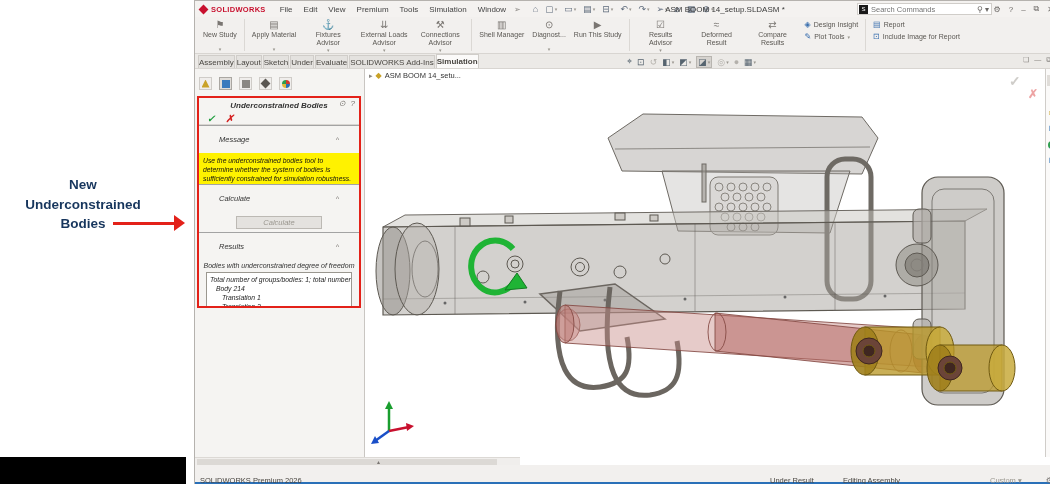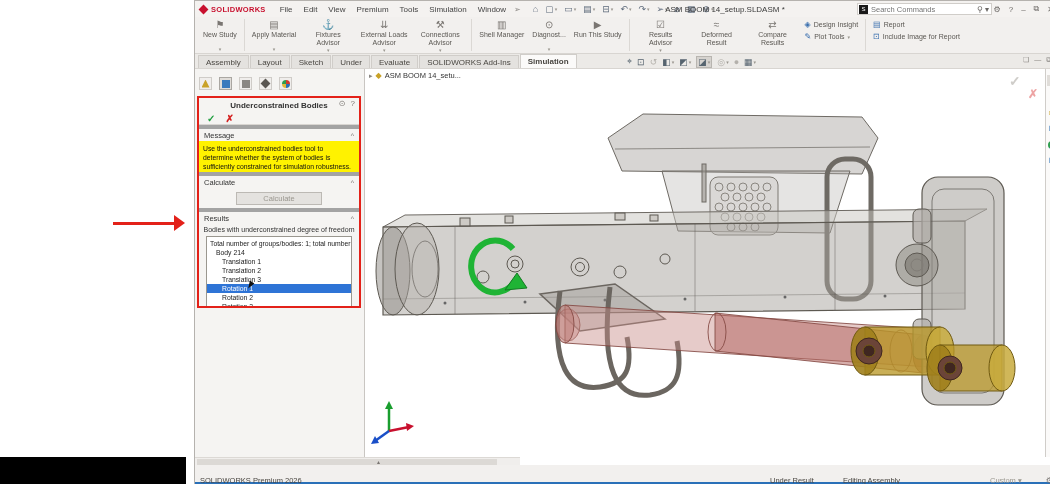--- a/index.html
+++ b/index.html
@@ -34,44 +34,44 @@
   .rb-btn { display:flex; flex-direction:column; align-items:center; justify-content:flex-start; padding:2px 4px 0; max-width:56px; text-align:center; }
   .rb-ico { font-size:10px; color:#7a7672; line-height:11px; }
   .rb-lab { font-size:7px; line-height:1.15; color:#5a5752; margin-top:1px; }
   .rb-car { font-size:5px; color:#9a978f; margin-top:auto; margin-bottom:1px; }
   .rb-sep { width:1px; background:#dbd8d4; margin:2px 3px; }
   .rb-stack { display:flex; flex-direction:column; justify-content:flex-start; padding:3px 4px; gap:3px; }
   .rb-srow { display:flex; align-items:center; gap:3px; font-size:7px; color:#5a5752; }
   .rb-sico { font-size:8px; color:#3a6fae; }
   
   #tabrow { left:0; top:53px; width:863px; height:15px; background:#eceae7; border-bottom:1px solid #d8d5d1; display:flex; align-items:flex-end; padding-left:3px; }
-  .cmdtab { font-size:8px; color:#4a4742; padding:2px 7px 1px; border:1px solid #d0cdc9; border-bottom:none; background:#e4e2df; margin-right:1px; height:13px; }
+  .cmdtab { font-size:8px; color:#4a4742; padding:2px 0 1px; border:1px solid #d0cdc9; border-bottom:none; background:#e4e2df; margin-right:1px; height:13px; }
   .cmdtab.active { background:#fbfaf9; font-weight:bold; height:14px; }
   
   #hud { left:432px; top:54px; height:13px; display:flex; align-items:center; gap:5px; font-size:9px; color:#56646f; }
   .hud-i { display:flex; align-items:center; gap:1px; }
   .hud-i.pressed { background:#d6d3cf; border:1px solid #b8b5b0; padding:0 1px; }
   .hud-i.dim { color:#b4b1ac; }
   .hud-car { font-size:5px; color:#9a978f; }
   #doc-controls { left:828px; top:55px; display:flex; gap:5px; font-size:7px; color:#8a8783; }
   
   #main { left:0; top:68px; width:863px; height:388px; background:#fff; }
   #panel-col { left:0; top:0; width:170px; height:388px; background:#f5f4f2; border-right:1px solid #c9c6c2; }
   #fm-tabs { left:4px; top:8px; display:flex; gap:7px; }
   .fm-ic { width:13px; height:13px; border:1px solid #cfccc8; display:flex; align-items:center; justify-content:center; background:#f0eeec; }
   .fm-ic.sel { background:#e0ddd9; border-color:#aaa7a2; }
   .fm-g { width:8px; height:8px; }
-  #pm-box { left:2px; top:27px; width:164px; height:212px; border:2px solid #e32119; background:#f5f4f2; overflow:hidden; }
+  #pm-box { left:2px; top:27px; width:164px; height:212px; border:2px solid #e32119; background:#f5f4f2; overflow:hidden;font-style:italic; }
   #pm-title-row { height:14px; position:relative; display:flex; align-items:center; justify-content:center; }
   #pm-title { font-size:8px; font-weight:bold; color:#333; }
   #pm-title-icons { position:absolute; right:4px; top:1px; font-size:8px; color:#7a7672; display:flex; gap:5px; }
   #pm-ok-row { height:13px; display:flex; align-items:center; gap:10px; padding-left:8px; border-bottom:1px solid #d8d5d1; }
   #pm-ok { color:#1e9e3e; font-size:10px; font-weight:bold; }
   #pm-cancel { color:#d42020; font-size:10px; font-weight:bold; }
-  .pm-sec { height:16px; display:flex; align-items:center; font-size:7.5px; color:#333; padding:0 5px; border-top:4px solid #a3a3a3; }
+  .pm-sec { height:28px; display:flex; align-items:center; font-size:7.5px; color:#333; padding:0 20px; border-top:1px solid #a3a3a3; }
   .pm-sec .chev { margin-left:auto; color:#7a7672; font-size:7px; }
   #pm-msg { background:#fff200; font-size:6.8px; line-height:1.35; color:#111; padding:3px 4px; height:31px; }
   #pm-calc-area { height:20px; display:flex; align-items:center; justify-content:center; }
   #calc-btn { width:86px; height:13px; background:#e4e2df; border:1px solid #bcb9b4; color:#9a978f; font-size:7.5px; display:flex; align-items:center; justify-content:center; }
   #pm-res-label { font-size:7px; color:#333; text-align:center; height:11px; line-height:11px; }
   #listbox { margin:1px 7px; height:76px; background:#fff; border:1px solid #9a978f; font-size:6.8px; color:#222; padding-top:2px; overflow:hidden; position:relative; }
   .lb-row { height:9px; line-height:9px; padding-left:3px; white-space:nowrap; }
   .lb-row.i1 { padding-left:9px; }
   .lb-row.i2 { padding-left:15px; }
   .lb-row.sel { background:#2e74d6; color:#fff; }
@@ -103,20 +103,23 @@
   #status-left { position:absolute; left:5px; top:0; line-height:8px; }
   #status-ud { position:absolute; left:575px; top:0; line-height:8px; }
   #status-ea { position:absolute; left:648px; top:0; line-height:8px; }
   #status-custom { position:absolute; left:795px; top:0; line-height:8px; color:#9a978f; }
   #status-gear { position:absolute; right:5px; top:-1px; font-size:8px; color:#7a7672; }
 </style>
 </head>
 <body>
 
 <div id="annotation-zone" class="abs">
+  <div id="annotation-text" class="abs">New
+Underconstrained
+Bodies</div>
   <div id="arrow-line" class="abs"></div>
   <div id="arrow-head" class="abs"></div>
 </div>
 <div id="black-block" class="abs"></div>
 
 <div id="app" class="abs">
 
   <div id="titlebar" class="abs">
     <div id="logo">
       <div id="logo-mark"></div>

